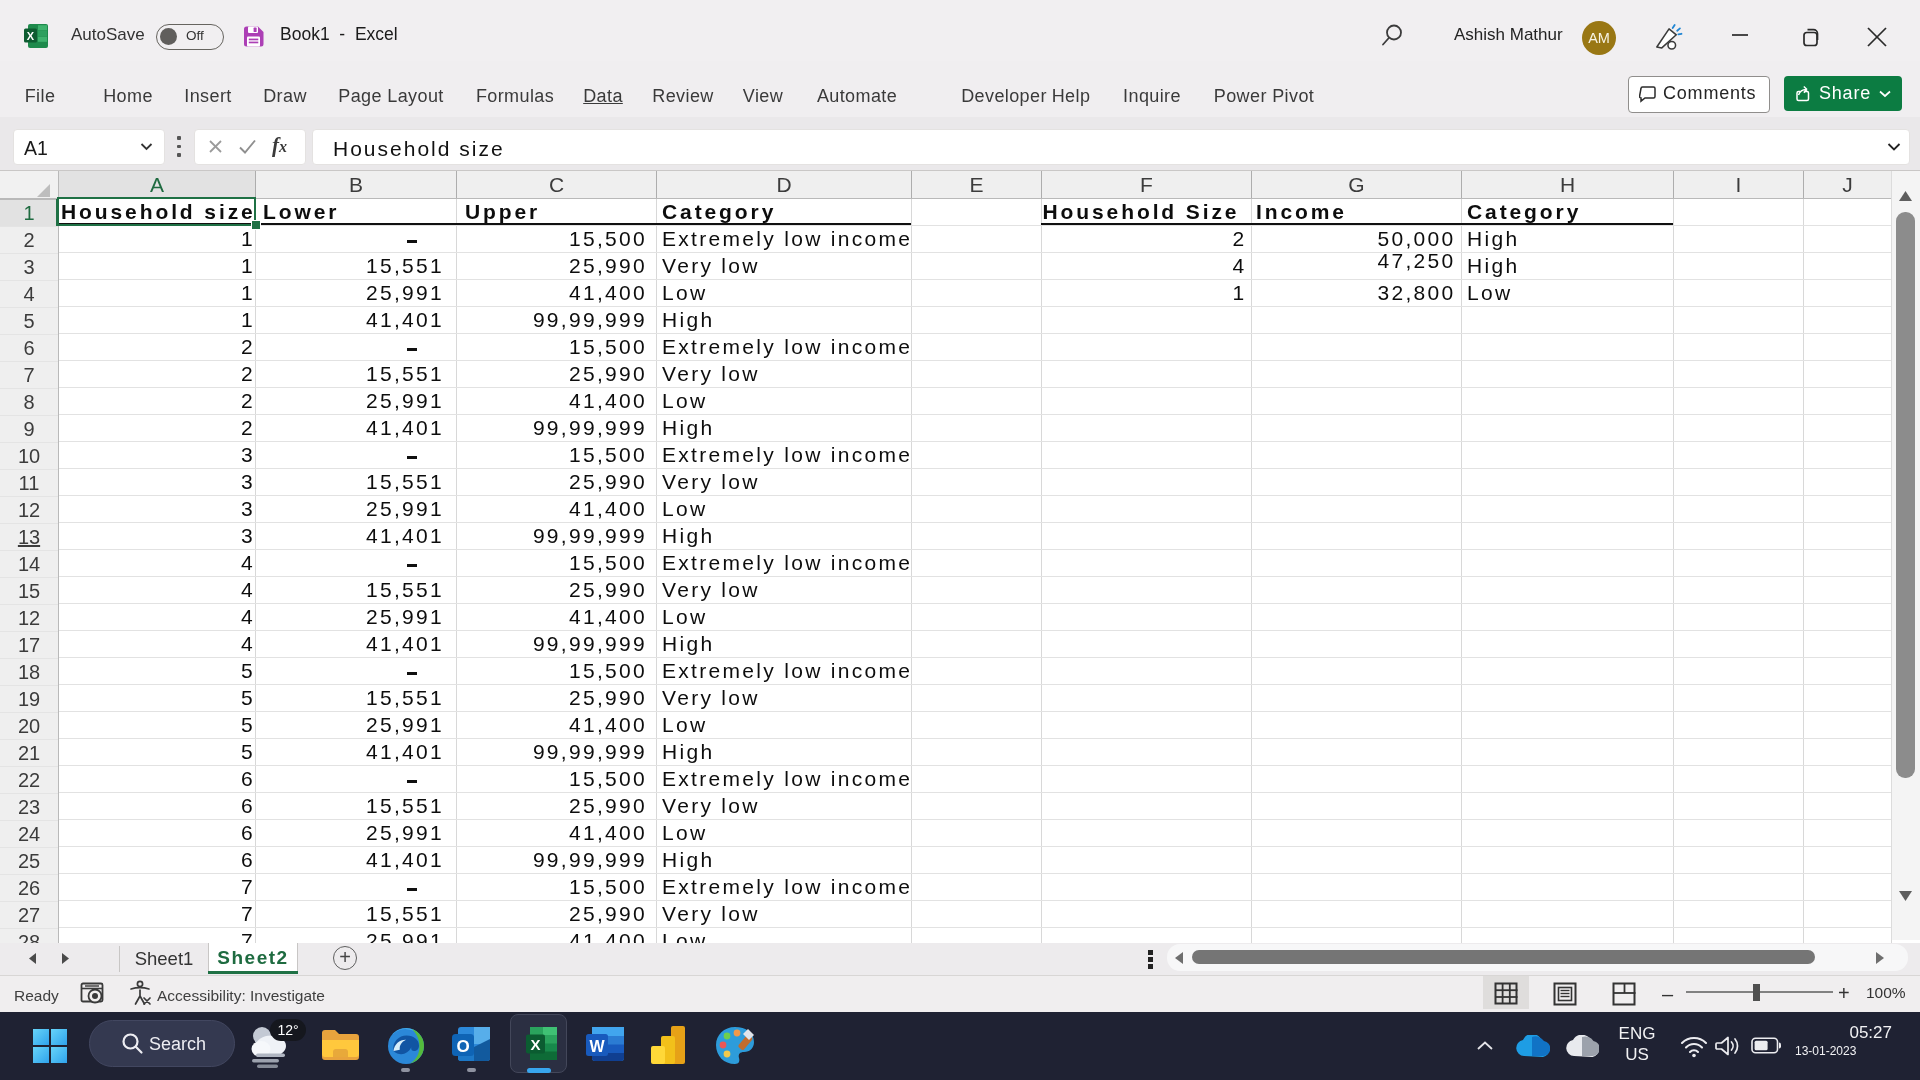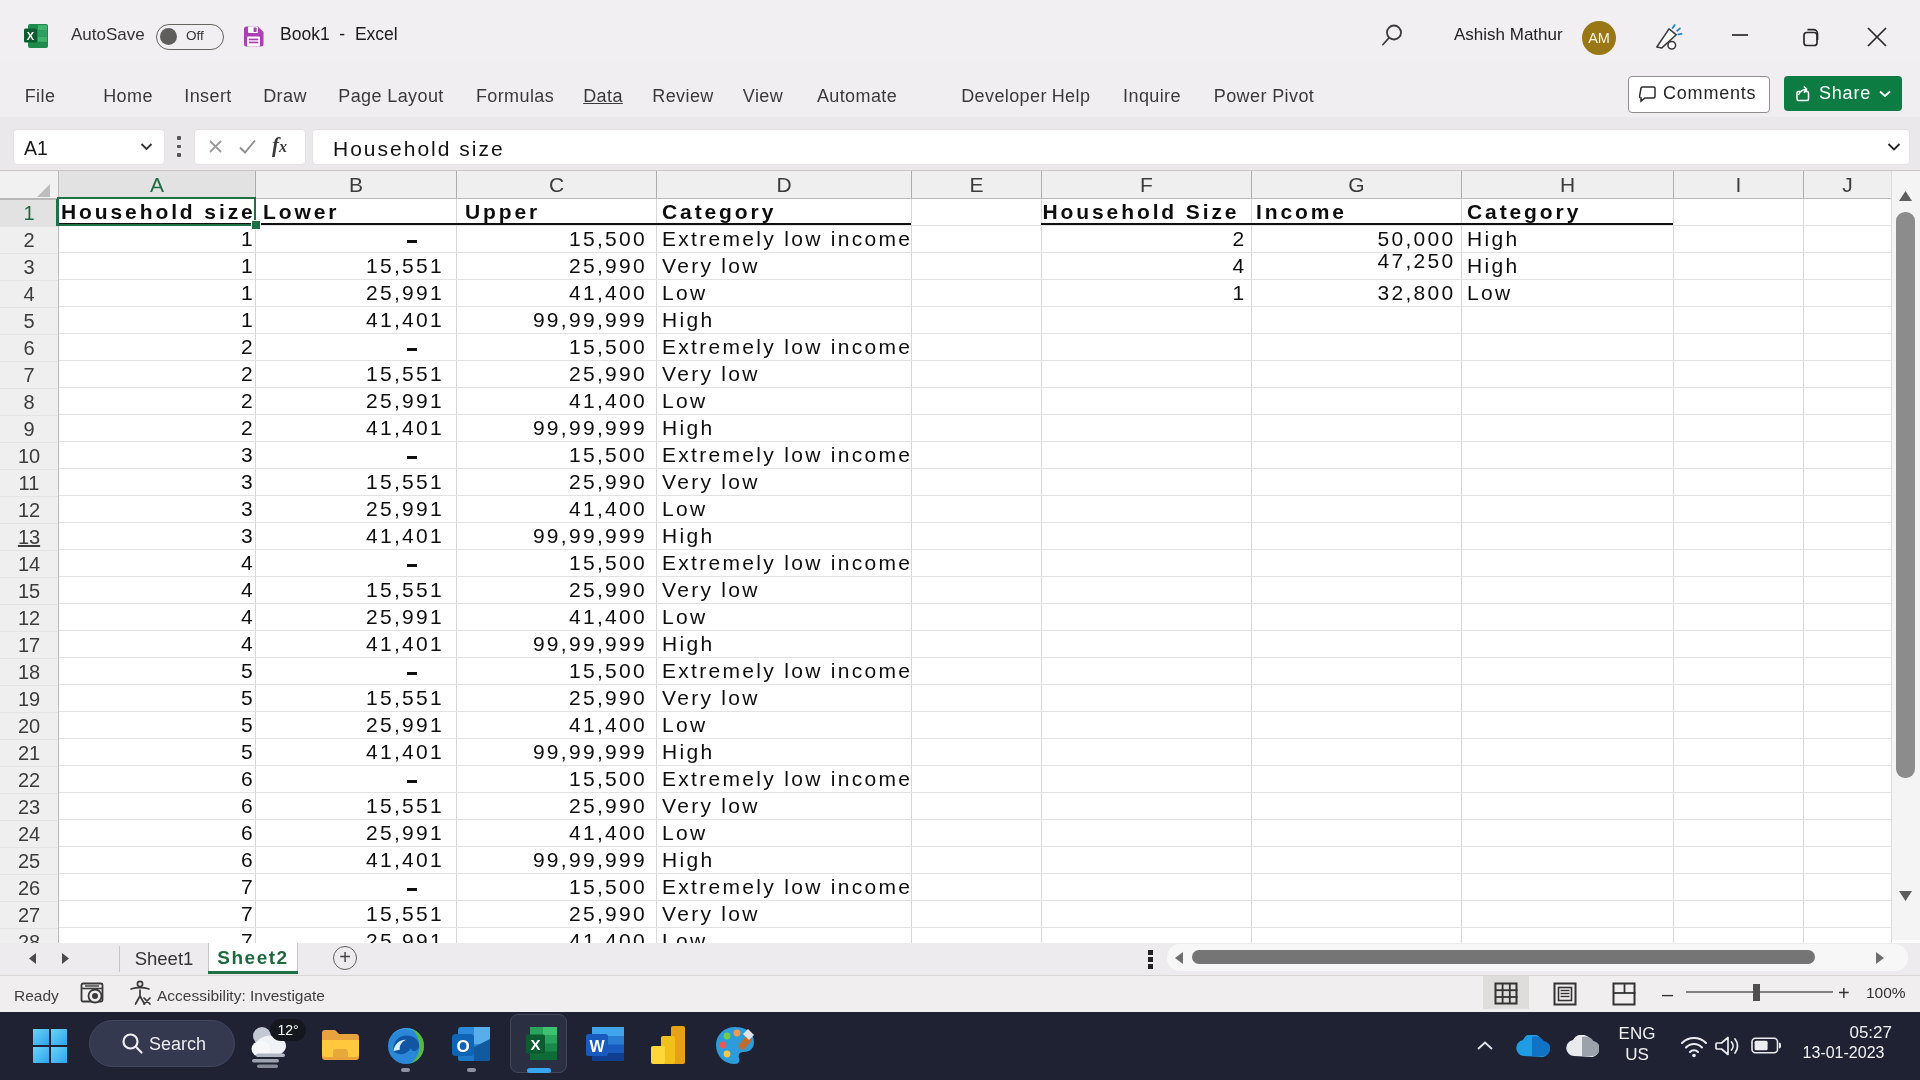--- a/index.html
+++ b/index.html
@@ -505,12 +505,12 @@
 <path d="M3 9 h4.5 L14 3.5 v17 L7.5 15 H3 a1 1 0 0 1 -1 -1 v-4 a1 1 0 0 1 1 -1 Z" stroke="#ECECF0" stroke-width="1.7" stroke-linejoin="round"></path>
 <path d="M17.5 8 a6 6 0 0 1 0 8" stroke="#ECECF0" stroke-width="1.7" stroke-linecap="round"></path>
 <path d="M21 5 a11 11 0 0 1 0 14" stroke="#ECECF0" stroke-width="1.7" stroke-linecap="round"></path>
 </svg>
 <svg class="ab" style="left:1751px;top:1037px;" width="31" height="17" viewBox="0 0 31 17" fill="none">
 <rect x="1" y="1.2" width="25.5" height="14.5" rx="3.5" stroke="#ECECF0" stroke-width="1.6"></rect>
 <path d="M28 5.5 a2 2 0 0 1 2 2 v2 a2 2 0 0 1 -2 2 Z" fill="#ECECF0"></path>
 <rect x="3.6" y="3.8" width="13" height="9.4" rx="1.5" fill="#ECECF0"></rect>
 </svg>
 <div class="ab" style="left:1795px;top:1023px;width:97px;height:21px;font-size:17px;color:#F2F2F4;text-align:right;">05:27</div>
-<div class="ab" style="left:1795px;top:1044px;width:97px;height:21px;font-size:16px;color:#F2F2F4;text-align:center;">13-01-2023</div>
+<div class="ab" style="left:1795px;top:1044px;width:97px;height:21px;font-size:12px;color:#F2F2F4;text-align:left;">13-01-2023</div>
 </body></html>

